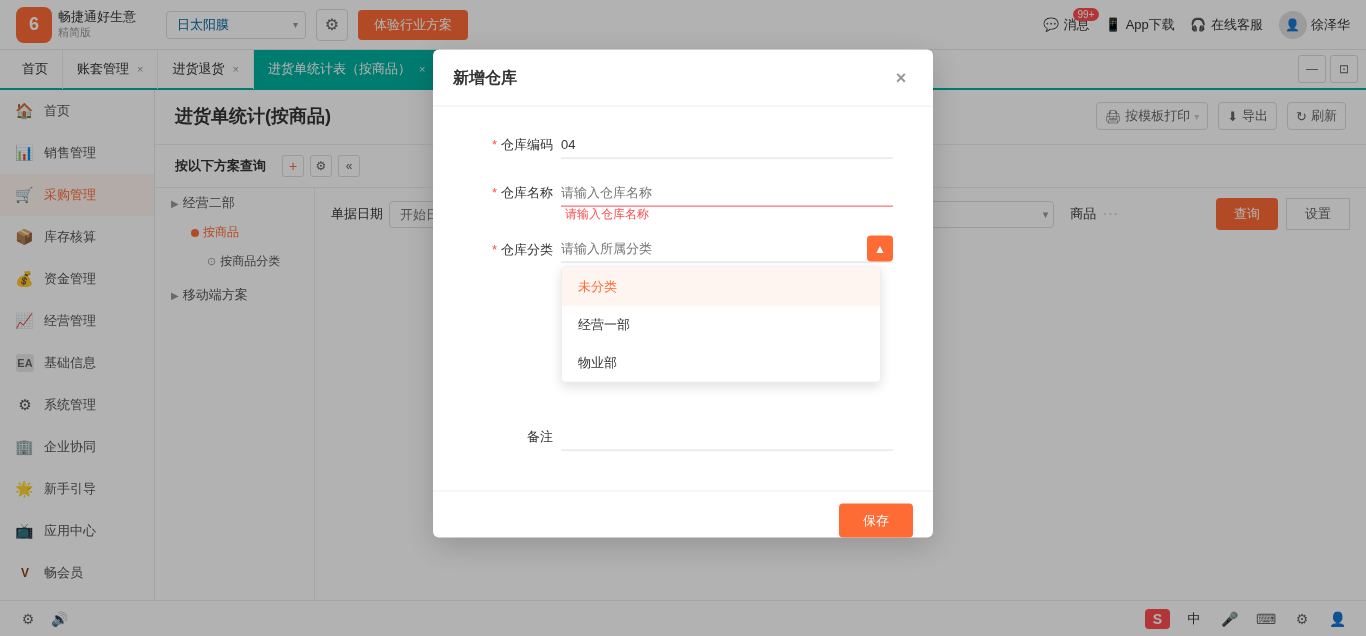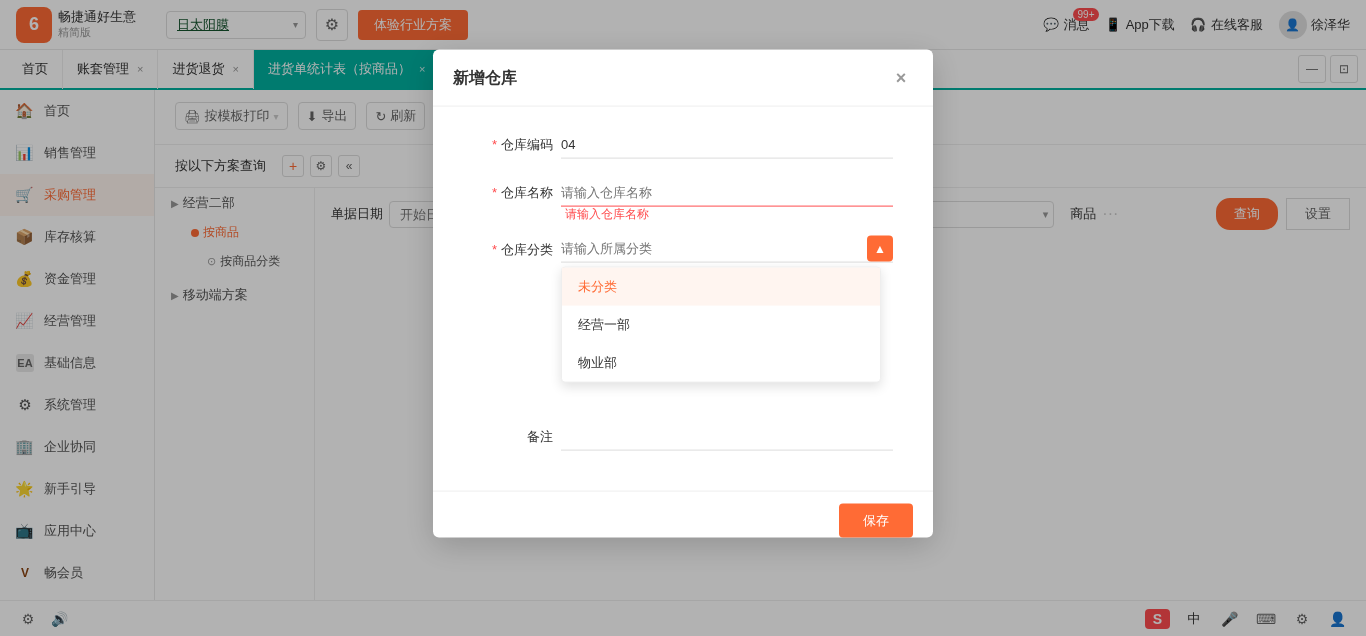--- a/index.html
+++ b/index.html
@@ -35,26 +35,25 @@
       flex: 1;
       display: flex;
       align-items: center;
       gap: 10px;
     }
     .store-select {
       border: 1px solid #ddd;
       border-radius: 4px;
       padding: 4px 28px 4px 10px;
       font-size: 13px;
-      color: #14532d;
+      color: #0369a1;
       background: #fff;
       width: 140px;
       position: relative;
       cursor: pointer;
-      text-decoration: underline;
     }
     .store-select-wrap {
       position: relative;
       display: inline-flex;
       align-items: center;
     }
     .store-select-wrap .chevron {
       position: absolute;
       right: 8px;
       color: #999;
@@ -198,21 +197,21 @@
     .action-btn {
       display: flex; align-items: center; gap: 4px;
       font-size: 13px; color: #666; cursor: pointer;
       padding: 4px 8px;
       border: 1px solid #ddd;
       border-radius: 4px;
       background: #fff;
     }
     .query-btn {
       background: #ff6b35; color: #fff; border: none;
-      padding: 4px 18px; border-radius: 14px; font-size: 13px; cursor: pointer;
+      padding: 4px 18px; border-radius: 4px; font-size: 13px; cursor: pointer;
     }
     .set-btn {
       background: #fff; color: #666; border: 1px solid #ddd;
       padding: 6px 18px; border-radius: 0; font-size: 13px; cursor: pointer;
     }
 
     
     .scheme-panel {
       width: 160px;
       background: #fff;
@@ -425,21 +424,21 @@
       flex-direction: column;
       overflow: hidden;
     }
 
     
     .page-top {
       background: #fff;
       padding: 12px 20px 8px;
       border-bottom: 1px solid #eee;
     }
-    .q-label { font-size: 13px; color: #333; white-space: nowrap; }
+    .q-label { font-size: 13px; color: #333; white-space: nowrap; font-weight: bold; }
     .q-input {
       border: 1px solid #ddd;
       border-radius: 4px;
       padding: 5px 10px;
       font-size: 13px;
       width: 160px;
       color: #333;
     }
     .q-select {
       border: 1px solid #ddd;
@@ -595,20 +594,21 @@
     <div style="border-top:1px solid #eee;margin-top:8px;padding:10px 16px;display:flex;gap:16px;align-items:center;">
       <span style="font-size:16px;color:#999;cursor:pointer;">⚙</span>
       <span style="font-size:16px;color:#999;cursor:pointer;">🔊</span>
     </div>
   </div>
 
   <div class="page-content">
 
     <div class="page-top">
       <div class="ph-row">
+        <div class="page-title">进货单统计(按商品)</div>
         <div class="header-actions">
           <div class="action-btn">
             <span>🖨</span>
             <span>按模板打印</span>
             <span style="font-size:10px;color:#ccc;">▾</span>
           </div>
           <div class="action-btn">
             <span>⬇</span>
             <span>导出</span>
           </div>

